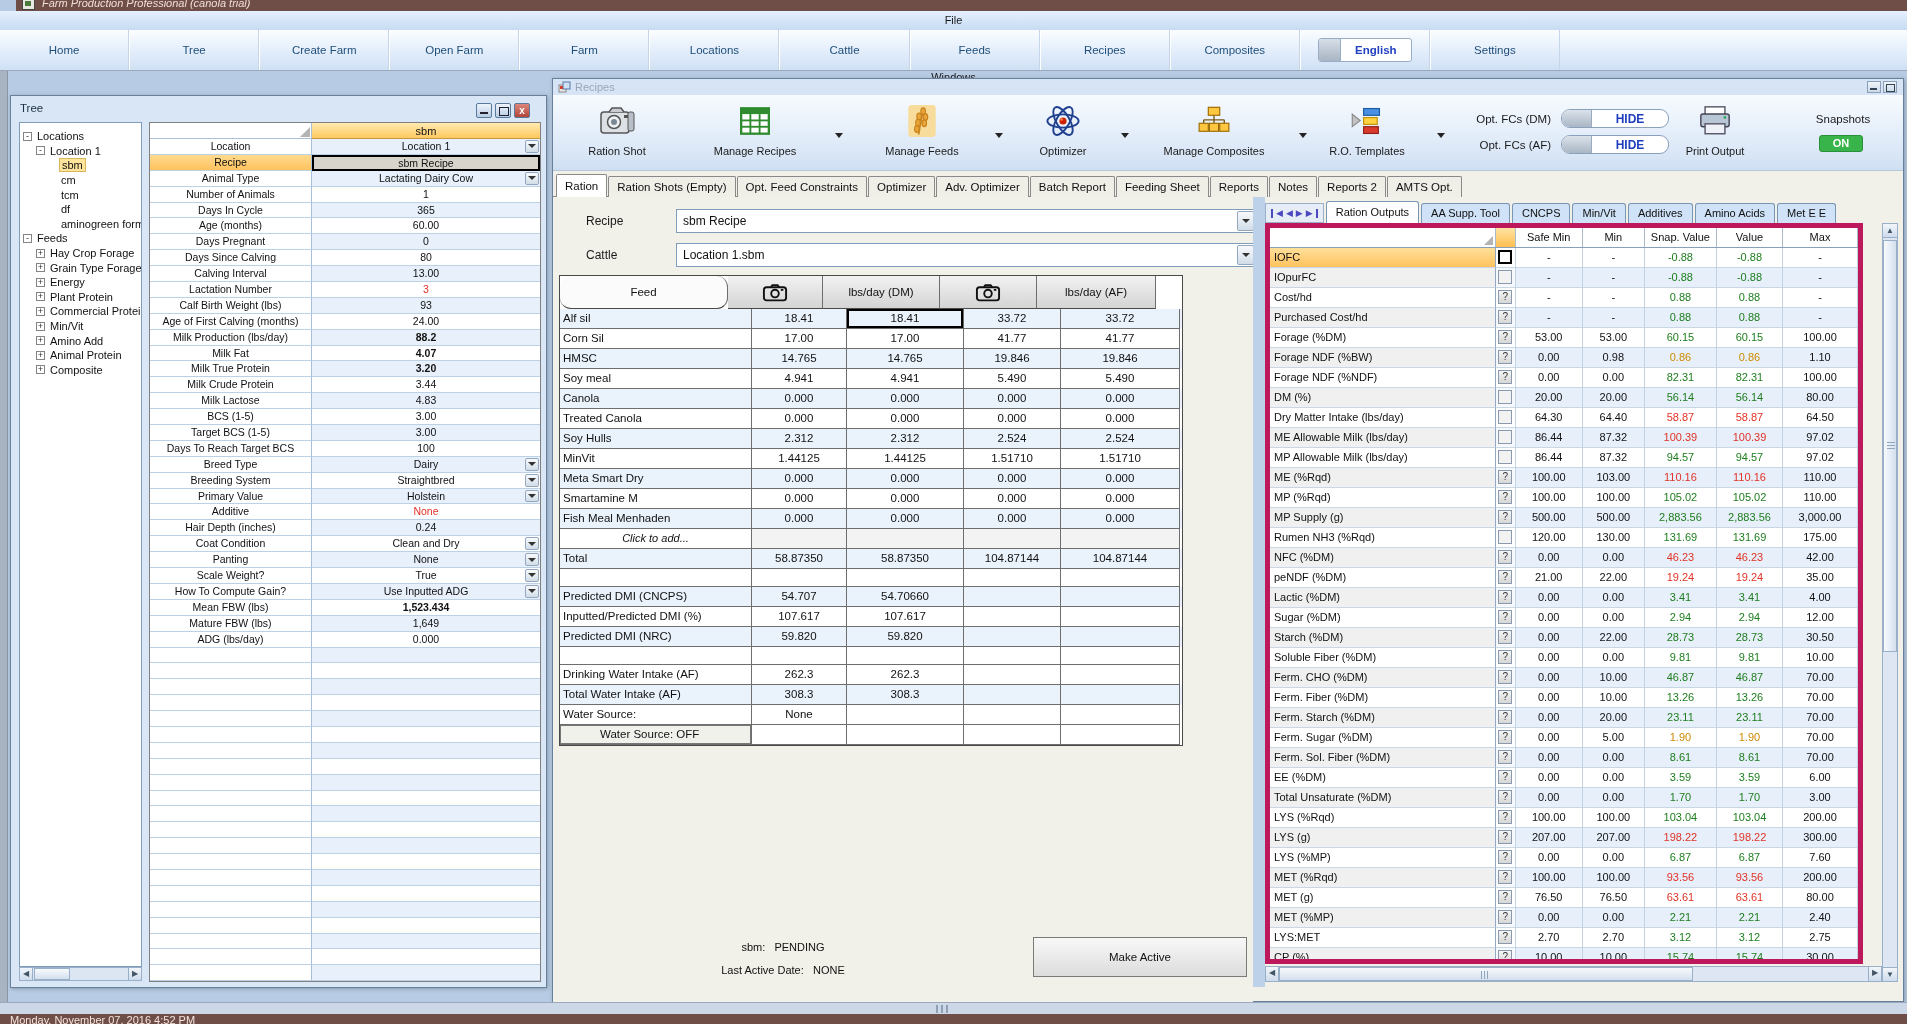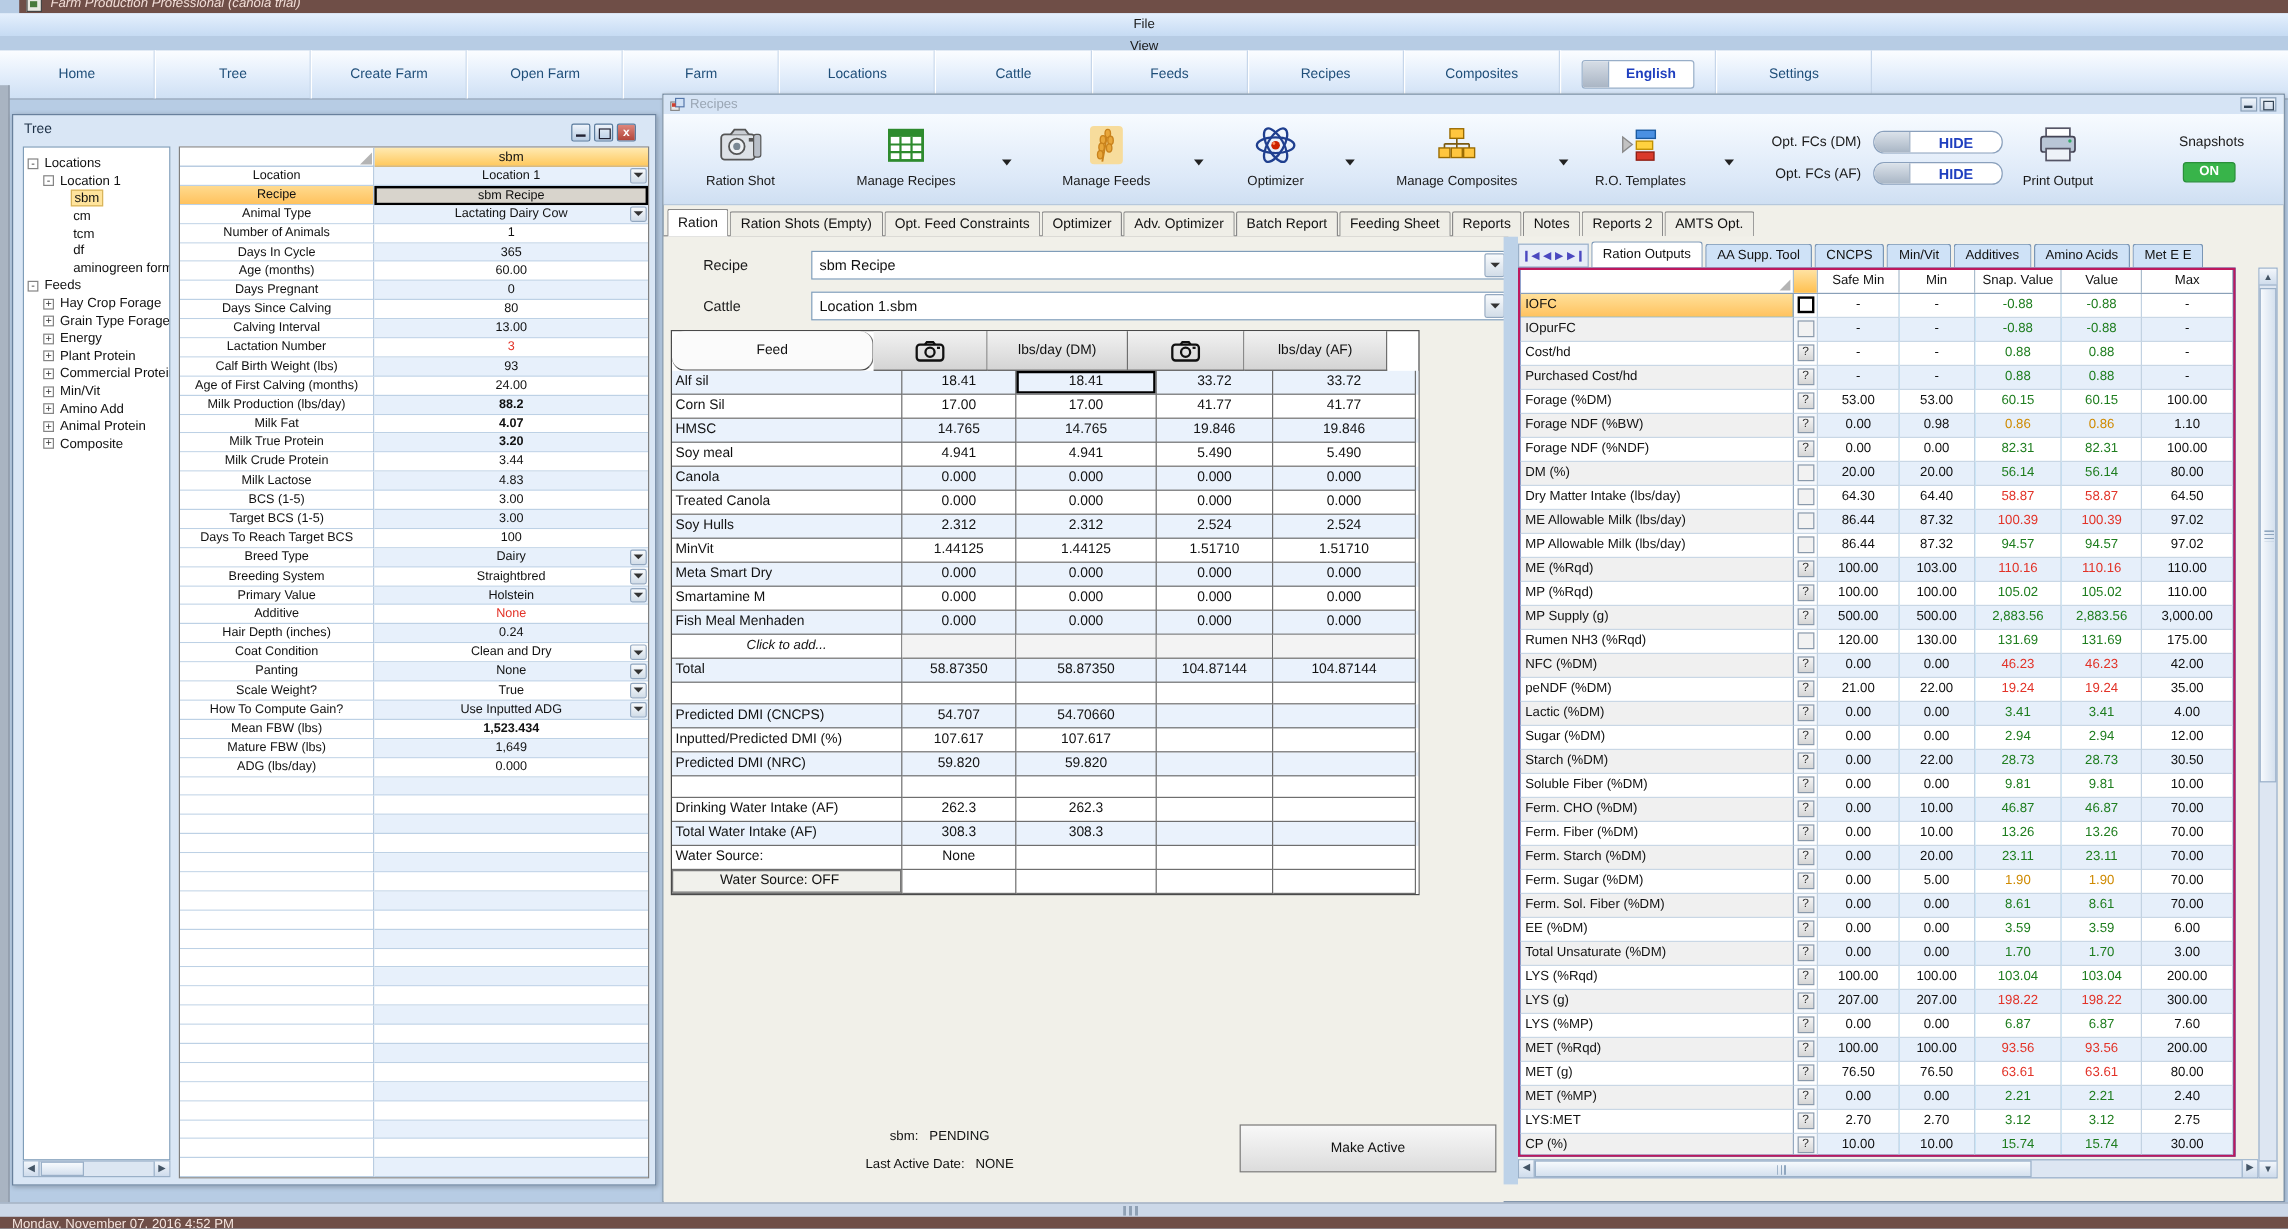--- a/index.html
+++ b/index.html
@@ -6,21 +6,21 @@
   body { background:#666; font-family:"Liberation Sans","DejaVu Sans",sans-serif; }
   #root { position:relative; width:1907px; height:1024px; overflow:hidden; background:#b7cce4; font-size:11px; color:#111; }
 
   
   .titlebar { position:absolute; left:16px; top:0; width:100%; height:11px; background:var(--title); overflow:hidden;font-style:italic; }
   .tb-text  { position:absolute; left:26px; top:-3px; color:#f2ded8; font-size:11px; white-space:nowrap; }
   .app-icon { position:absolute; left:6px; top:-2px; width:13px; height:12px; background:#e8e8e0; border:1px solid #444; }
   .app-icon::after { content:""; position:absolute; left:2px; top:2px; width:6px; height:5px; background:#4a7a3a; }
   .menubar  { position:absolute; left:0; top:11px; width:100%; height:19px; background:linear-gradient(#e5f0fd,#c6dbf3); display:flex; align-items:center;flex-direction:column; }
   .menu-item{ padding:0 19px; font-size:11px; color:#1a1a1a; height:100%; line-height:19px; }
-  .ribbon   { position:absolute; left:0; top:42px; width:100%; height:41px; background:linear-gradient(#fbfdff,#e2edfb 55%,#cfe0f4); border-bottom:1px solid #9aa8ba; }
+  .ribbon   { position:absolute; left:0; top:30px; width:100%; height:41px; background:linear-gradient(#fbfdff,#e2edfb 55%,#cfe0f4); border-bottom:1px solid #9aa8ba; }
   .ribbon-inner { display:flex; height:100%; width:1560px; }
   .ribbon-item  { flex:1; display:flex; align-items:center; justify-content:center; font-size:11.5px; color:#1f4e79; border-right:1px solid #c6d6ea; border-left:1px solid #ffffff; }
   .ribbon-item:first-child { border-left:none; }
   .eng-toggle { display:flex; align-items:center; height:24px; border:1px solid #98aec8; border-radius:3px; background:#fff; overflow:hidden; }
   .eng-grip   { width:22px; height:100%; background:linear-gradient(#d6dde6,#a9b5c4); border-right:1px solid #98aec8; }
   .eng-label  { padding:0 14px; font-weight:bold; color:var(--hide); font-size:11.5px; }
 
   
   .window { position:absolute; border:1px solid #68809c; background:#d9e6f5; box-shadow:1px 1px 4px rgba(0,0,0,.25); }
   .win-title { position:absolute; left:9px; top:6px; font-size:11.5px; color:#1c2f45; }
@@ -115,21 +115,21 @@
   .vsplit { position:absolute; left:700px; top:118px; width:12px; height:790px; background:#bdd2e8; }
 
   
   .outputs { position:absolute; left:712px; top:122px; width:634px; height:800px; }
   .otabsrow { position:absolute; left:0; top:0; width:617px; height:22px; display:flex; align-items:flex-end; overflow:hidden; }
   .onav { display:flex; align-items:center; gap:3px; padding:0 5px; background:#e7edf7; border:1px solid #9ab0c8; height:20px; margin-right:2px; }
   .onav span { color:#4b48c0; font-size:9px; line-height:10px; }
   .onav .bar { width:2px; height:9px; background:#4b48c0; }
   .otab { padding:0 9px; line-height:19px; height:20px; font-size:11px; background:#cfe2f7; border:1px solid #7a96b5; border-bottom:none; border-radius:3px 3px 0 0; margin-right:2px; white-space:nowrap; }
   .otab.active { background:#fff; height:22px; line-height:21px; }
-  .ogrid { position:absolute; left:0; top:22px; width:598px; height:741px; border:2px solid #be185d; background:#0ea5e9; overflow:hidden; }
+  .ogrid { position:absolute; left:0; top:22px; width:598px; height:741px; border:5px solid #be185d; background:#6d28d9; overflow:hidden; }
   .o-hdr { display:flex; height:20px; border-bottom:1px solid #8aa0b8; background:#fff; }
   .o-hc { font-size:11px; line-height:19px; text-align:center; border-right:1px solid #aabccc; overflow:hidden; white-space:nowrap; }
   .o-hc.name { width:229px; position:relative; }
   .o-hc.name::after { content:""; position:absolute; right:2px; bottom:2px; border-left:9px solid transparent; border-bottom:9px solid #b4b4b4; }
   .o-hc.q { width:20px; background:linear-gradient(#ffe2a2,#ffc050); }
   .o-hc.c0{width:68px;} .o-hc.c1{width:63px;} .o-hc.c2{width:73px;} .o-hc.c3{width:67px;} .o-hc.c4{width:76px;} .o-hc.part{flex:1; border-right:none;}
   .o-row { display:flex; height:20px; }
   .oc { font-size:11px; line-height:19px; text-align:center; border-right:1px solid #c2d2e2; border-bottom:1px solid #c9d7e5; background:#fff; overflow:hidden; white-space:nowrap; }
   .oc.even { background:#e6effa; }
   .oc-name { width:229px; text-align:left; padding-left:4px; border-right:1px solid #93a8c0; background:#fff; }

